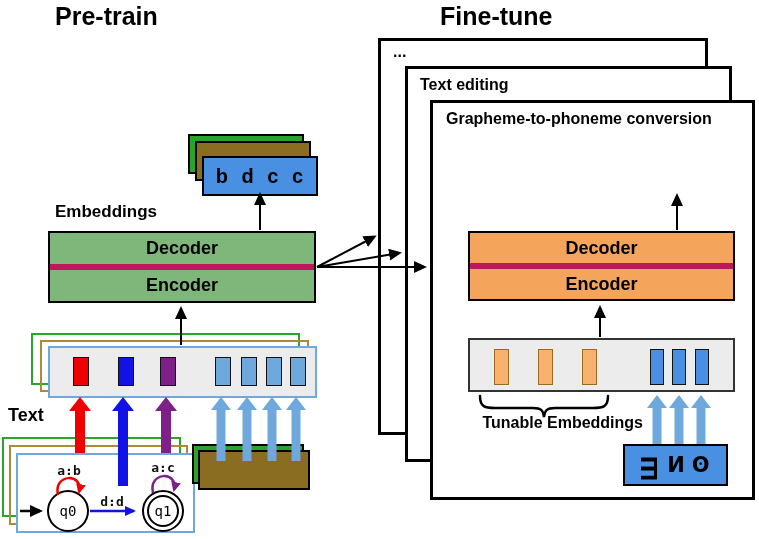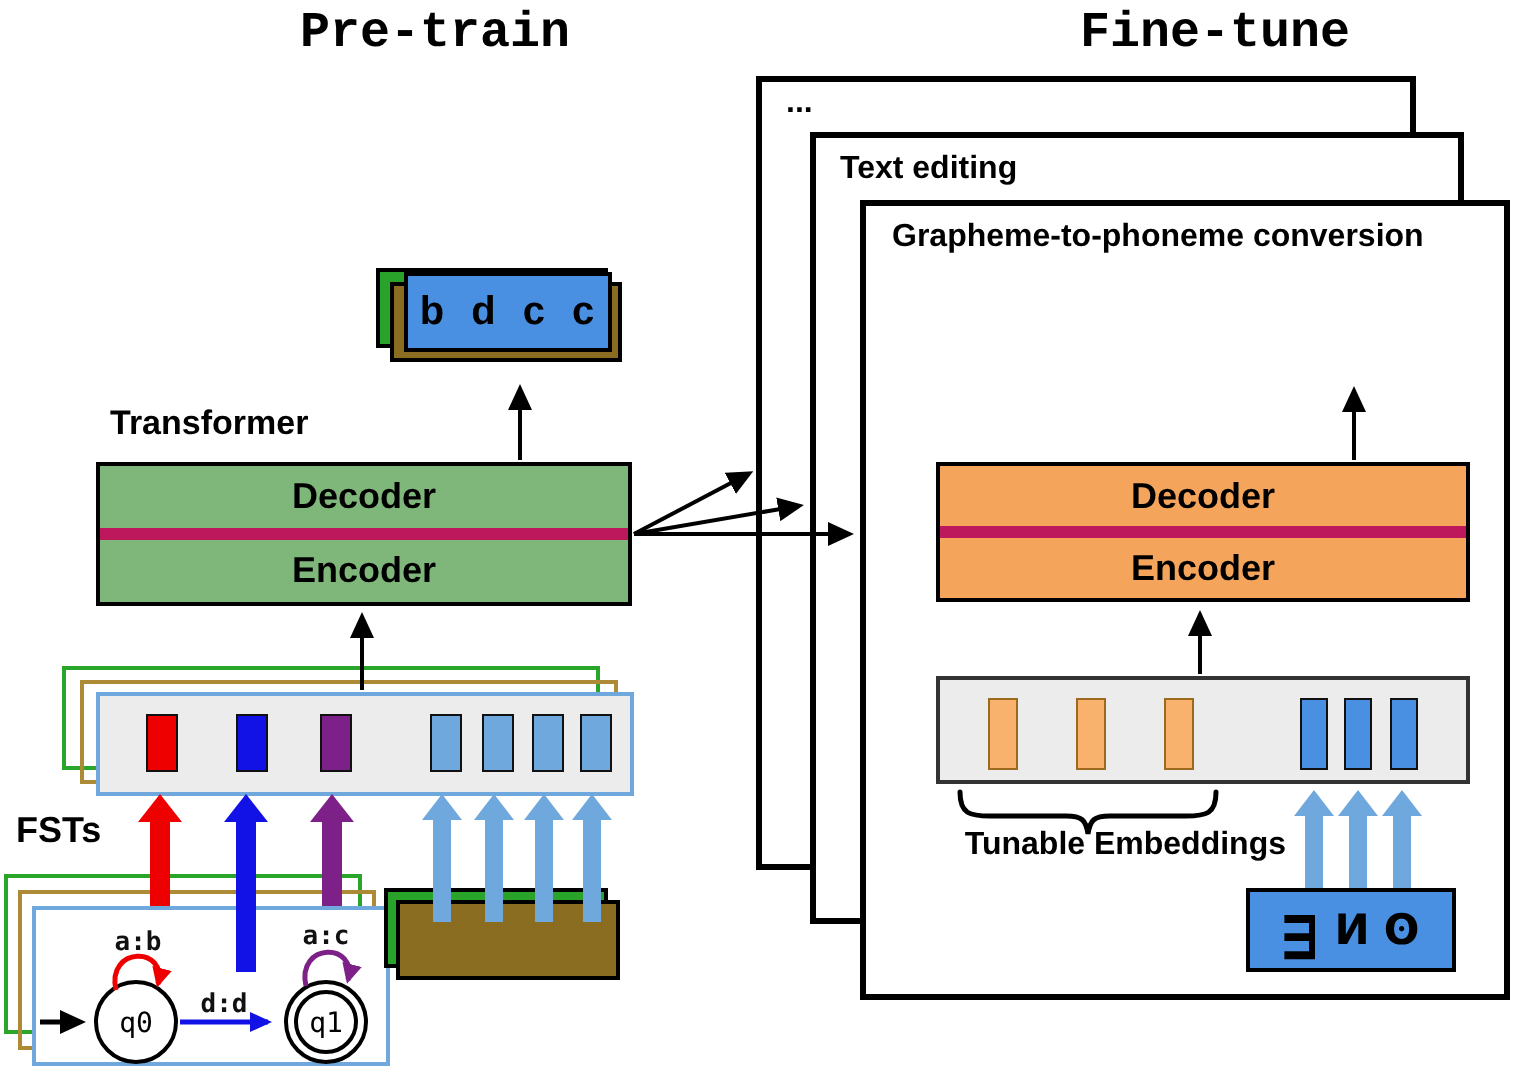--- a/index.html
+++ b/index.html
@@ -1,21 +1,21 @@
 <!DOCTYPE html>
 <html><head>
 <meta charset="utf-8">
 <style>
   html,body{margin:0;padding:0;background:#fff;}
   #canvas{
     position:relative;width:759px;height:539px;background:#fff;overflow:hidden;
     font-family:"Liberation Sans",sans-serif;color:#000;
   }
   .abs{position:absolute;}
-  .title{font-size:25px;font-weight:bold;text-align:right;font-family:Liberation Mono, monospace;}
+  .title{font-size:25px;font-weight:bold;text-align:left;}
   .seclabel{font-size:17px;font-weight:bold;}
   
   .card{position:absolute;border:2px solid #000;box-sizing:border-box;}
   .card-green{background:#29a329;}
   .card-brown{background:#8a6d20;}
   .card-blue{background:#4a90e2;display:flex;align-items:center;justify-content:center;}
   .tok{font-size:20px;font-weight:bold;letter-spacing:1px;word-spacing:6px;}
   
   .tblock{position:absolute;border:2px solid #000;box-sizing:border-box;display:flex;flex-direction:column;}
   .trow{flex:1;display:flex;align-items:center;justify-content:center;font-size:18px;font-weight:bold;box-sizing:border-box;}
@@ -60,43 +60,43 @@
   </div>
   <div class="panel" style="left:405px;top:66px;width:327px;height:396px;">
     <div class="panel-label" style="left:12px;top:7px;">Text editing</div>
   </div>
   <div class="panel" style="left:430px;top:100px;width:325px;height:400px;">
     <div class="panel-label" style="left:13px;top:7px;">Grapheme-to-phoneme conversion</div>
   </div>
 
   <div class="card card-green" style="left:188px;top:134px;width:116px;height:40px;"></div>
   <div class="card card-brown" style="left:195px;top:141px;width:116px;height:40px;"></div>
-  <div class="card card-blue" style="left:202px;top:136px;width:104px;height:40px;">
+  <div class="card card-blue" style="left:202px;top:156px;width:116px;height:40px;">
     <span class="tok">b d c c</span>
   </div>
 
-  <div class="abs seclabel" style="left:55px;top:202px;">Transformer</div>
+  <div class="abs seclabel" style="left:55px;top:202px;">Embeddings</div>
   <div class="tblock green" style="left:48px;top:231px;width:268px;height:72px;">
     <div class="trow top">Decoder</div>
     <div class="trow">Encoder</div>
   </div>
 
   <div class="outline ol-green" style="left:31px;top:333px;width:269px;height:52px;"></div>
   <div class="outline ol-tan" style="left:40px;top:340px;width:269px;height:52px;"></div>
   <div class="strip pre" style="left:48px;top:346px;width:269px;height:52px;">
     <div class="erect er-red" style="left:23px;top:9px;width:16px;height:29px;"></div>
     <div class="erect er-blue" style="left:68px;top:9px;width:16px;height:29px;"></div>
     <div class="erect er-purple" style="left:110px;top:9px;width:16px;height:29px;"></div>
     <div class="erect er-lblue" style="left:165px;top:9px;width:16px;height:29px;"></div>
     <div class="erect er-lblue" style="left:191px;top:9px;width:16px;height:29px;"></div>
     <div class="erect er-lblue" style="left:216px;top:9px;width:16px;height:29px;"></div>
     <div class="erect er-lblue" style="left:240px;top:9px;width:16px;height:29px;"></div>
   </div>
 
-  <div class="abs seclabel" style="left:8px;top:405px;font-size:18px;">FSTs</div>
+  <div class="abs seclabel" style="left:8px;top:405px;font-size:18px;">Text</div>
   <div class="outline ol-green" style="left:2px;top:437px;width:179px;height:80px;"></div>
   <div class="outline ol-tan" style="left:9px;top:445px;width:179px;height:80px;"></div>
   <div class="fstcard" style="left:16px;top:453px;width:179px;height:80px;"></div>
 
 
   <div class="tblock orange" style="left:468px;top:231px;width:267px;height:70px;">
     <div class="trow top">Decoder</div>
     <div class="trow">Encoder</div>
   </div>
 

